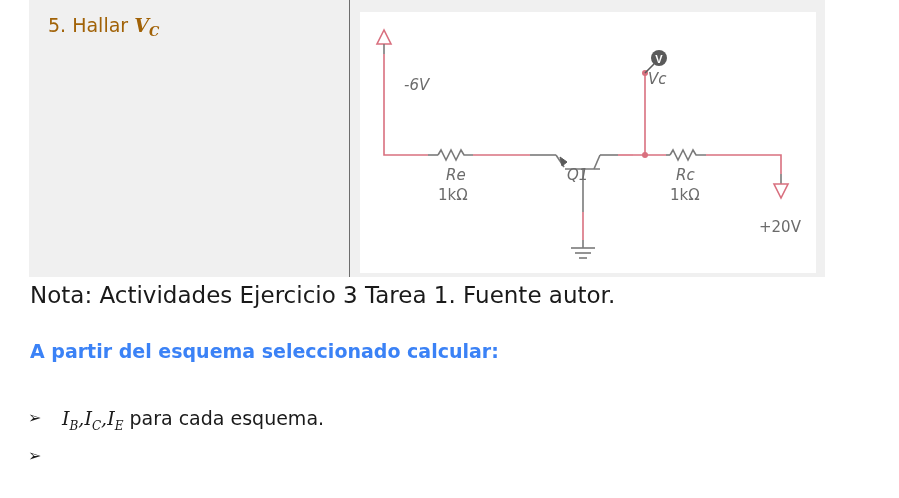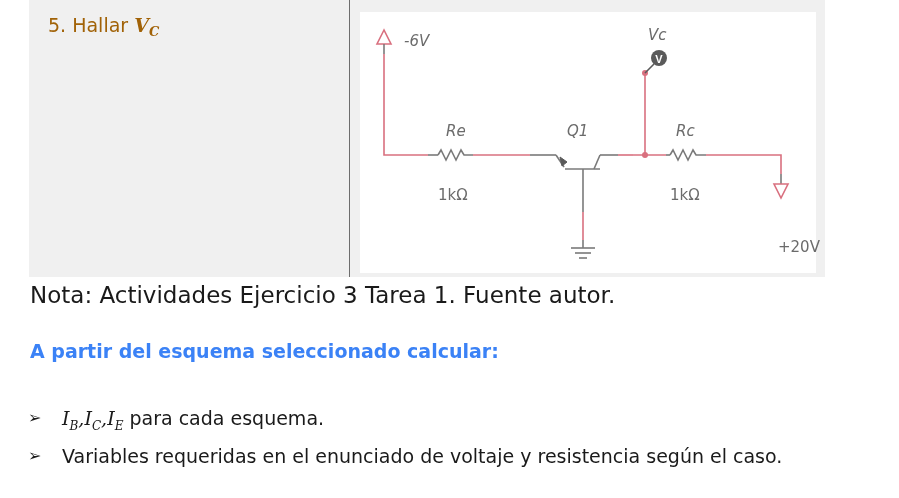--- a/index.html
+++ b/index.html
@@ -23,21 +23,21 @@
     }
     .problem-title .var sub { font-size: 13px; vertical-align: -4px; }
     .panel {
       position: absolute; left: 360px; top: 12px; width: 456px; height: 261px; background: #ffffff;
     }
     .panel svg { position: absolute; left: 0; top: 0; }
     .lbl {
       position: absolute; font-family: "DejaVu Sans", "Liberation Sans", sans-serif;
       color: #6b6b6b; font-size: 15px; white-space: nowrap;
     }
-    .lbl.it { font-style: italic; }
+    .lbl.it { font-style: italic; margin-top: 44px; }
     .note {
       position: absolute; left: 30px; top: 282px; font-size: 23px; color: #1a1a1a; white-space: nowrap;
     }
     .heading {
       position: absolute; left: 30px; top: 340px; font-size: 19px; font-weight: bold; color: #3b82f6; white-space: nowrap;
     }
     .bullets { position: absolute; left: 26px; top: 404px; width: 860px; font-size: 19px; color: #1a1a1a; }
     .bullet { position: relative; padding-left: 36px; line-height: 28px; }
     .bullet .mark { position: absolute; left: 2px; top: 0; font-size: 16px; }
     .bullet .math { font-family: "DejaVu Serif", "Liberation Serif", serif; font-style: italic; text-align: center; }
@@ -107,29 +107,28 @@
     <polygon points="414,172 428,172 421,186" fill="none" stroke="#d9707f" stroke-width="1.6"></polygon>
   </svg>
 
   <span class="lbl it" style="left:44px; top:20px;">-6V</span>
   <span class="lbl it" style="left:86px; top:110px;text-align:center;">Re</span>
   <span class="lbl" style="left:78px; top:174px;">1kΩ</span>
   <span class="lbl it" style="left:207px; top:110px;text-align:right;">Q1</span>
   <span class="lbl it" style="left:288px; top:14px;">Vc</span>
   <span class="lbl it" style="left:316px; top:110px;">Rc</span>
   <span class="lbl" style="left:310px; top:174px;">1kΩ</span>
-  <span class="lbl" style="left:418px; top:206px;margin-top:20px;">+20V</span>
+  <span class="lbl" style="left:399px; top:206px;">+20V</span>
 </div>
 
 <div class="note">Nota: Actividades Ejercicio 3 Tarea 1. Fuente autor.</div>
 
 <div class="heading">A partir del esquema seleccionado calcular:</div>
 
 <div class="bullets">
   <div class="bullet">
     <span class="mark">➢</span>
     <span class="math"><span>I</span><sub>B</sub>,<span>I</span><sub>C</sub>,<span>I</span><sub>E</sub></span><span> para cada esquema.</span>
   </div>
   <div class="bullet" style="margin-top:2px;">
     <span class="mark">➢</span>
-    <span>Variables requeridas en el enunciado de voltaje y resistencia según el caso.</span>
   </div>
 </div>
 
 </body></html>

